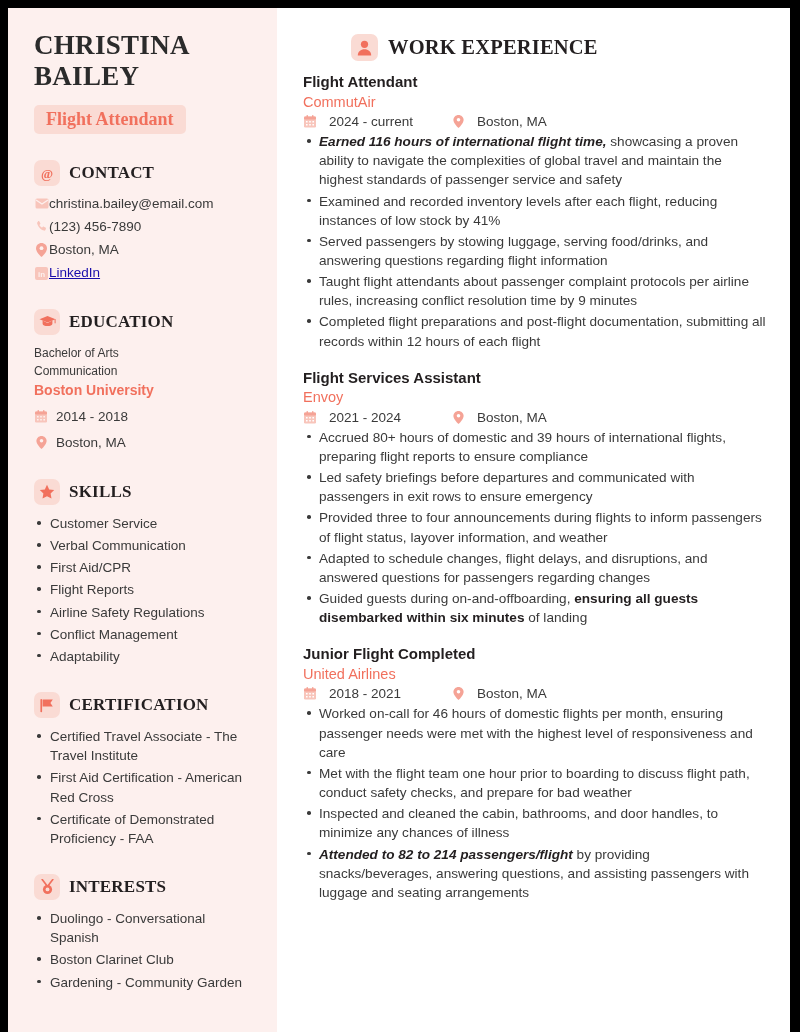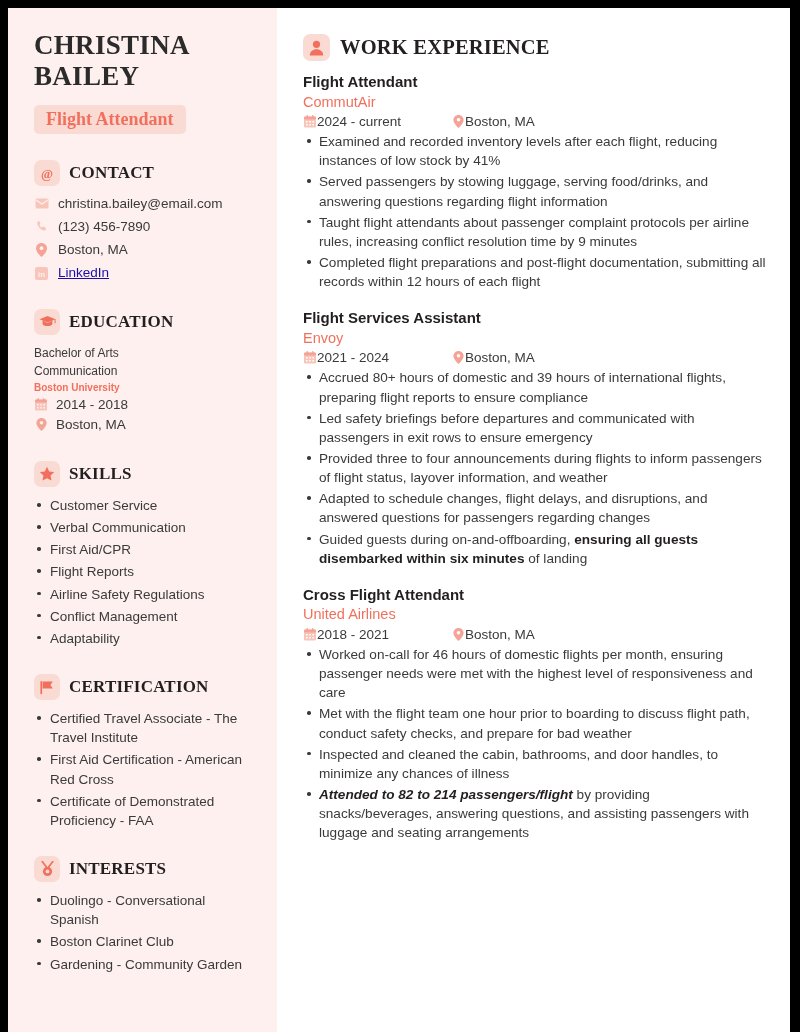--- a/index.html
+++ b/index.html
@@ -67,38 +67,37 @@
     font-weight: bold;
     font-size: 17px;
     letter-spacing: 0.2px;
     color: #231f20;
     text-transform: uppercase;
   }
 
   .cline {
     display: flex;
     align-items: center;
-    gap: 9px;
     margin-bottom: 5px;
     font-size: 13.5px;
     color: #3a3a3a;
     line-height: 1.35;
   }
   .cline .ic { width: 15px; flex-shrink: 0; display:flex; align-items:center; justify-content:center; }
   .cline a {
     color: #1a0dab;
     text-decoration: underline;
   }
 
   .edu-line { font-size: 12px; color: #3a3a3a; line-height: 1.5; }
-  .edu-school { font-size: 10px; color: #f1705d; font-weight: bold; line-height: 1.5; }
+  .edu-school { font-size: 14px; color: #f1705d; font-weight: bold; line-height: 1.5; }
   .edu-meta {
     display: flex; align-items: center; gap: 8px;
     font-size: 13.5px; color: #3a3a3a; line-height: 1.5;
-    margin-top: 0;
+    margin-top: 6px;
   }
   .edu-meta .ic { width: 14px; display:flex; align-items:center; justify-content:center; flex-shrink:0;}
 
   ul.bul { list-style: none; }
   ul.bul li {
     position: relative;
     padding-left: 16px;
     font-size: 13.5px;
     color: #3a3a3a;
     line-height: 1.42;
@@ -114,21 +113,21 @@
   }
 
   
   .main {
     flex: 1;
     background: #ffffff;
     padding: 26px 24px 0 26px;
   }
   .main .sec-title { font-size: 20.5px; }
   .main .badge { width: 27px; height: 27px; }
-  .main .sec-head { margin-bottom: 11px; gap: 10px; }
+  .main .sec-head { margin-bottom: 11px; gap: 10px; margin-left: 48px; }
 
   .job { margin-bottom: 17px; }
   .job-title {
     font-size: 15px;
     font-weight: bold;
     color: #231f20;
     line-height: 1.3;
   }
   .job-co {
     font-size: 14.5px;
@@ -136,21 +135,21 @@
     line-height: 1.35;
     margin-top: 1px;
   }
   .job-meta {
     display: flex;
     align-items: center;
     font-size: 13.5px;
     color: #3a3a3a;
     margin: 2px 0 3px 0;
   }
-  .job-meta .mi { display: flex; align-items: center; gap: 0; }
+  .job-meta .mi { display: flex; align-items: center; gap: 12px; }
   .job-meta .mi:first-child { width: 148px; }
   .job-meta .ic { width: 14px; display:flex; align-items:center; justify-content:center; flex-shrink:0; }
 
   ul.jb { list-style: none; }
   ul.jb li {
     position: relative;
     padding-left: 16px;
     font-size: 13.6px;
     color: #3a3a3a;
     line-height: 1.41;
@@ -370,20 +369,21 @@
           <span class="ic">
             <svg width="11" height="13" viewBox="0 0 11 14">
                 <path d="M5.5 0C2.5 0 0 2.4 0 5.4 0 9.2 5.5 14 5.5 14S11 9.2 11 5.4C11 2.4 8.5 0 5.5 0z" fill="#f5a396"></path>
                 <circle cx="5.5" cy="5.2" r="1.9" fill="#ffffff"></circle>
               </svg>
           </span>
           <span>Boston, MA</span>
         </span>
       </div>
       <ul class="jb">
+        <li><i class="bi">Earned 116 hours of international flight time,</i> showcasing a proven ability to navigate the complexities of global travel and maintain the highest standards of passenger service and safety</li>
         <li>Examined and recorded inventory levels after each flight, reducing instances of low stock by 41%</li>
         <li>Served passengers by stowing luggage, serving food/drinks, and answering questions regarding flight information</li>
         <li>Taught flight attendants about passenger complaint protocols per airline rules, increasing conflict resolution time by 9 minutes</li>
         <li>Completed flight preparations and post-flight documentation, submitting all records within 12 hours of each flight</li>
       </ul>
     </div>
 
     <div class="job">
       <div class="job-title">Flight Services Assistant</div>
       <div class="job-co">Envoy</div>
@@ -420,21 +420,21 @@
       <ul class="jb">
         <li>Accrued 80+ hours of domestic and 39 hours of international flights, preparing flight reports to ensure compliance</li>
         <li>Led safety briefings before departures and communicated with passengers in exit rows to ensure emergency</li>
         <li>Provided three to four announcements during flights to inform passengers of flight status, layover information, and weather</li>
         <li>Adapted to schedule changes, flight delays, and disruptions, and answered questions for passengers regarding changes</li>
         <li>Guided guests during on-and-offboarding, <b>ensuring all guests disembarked within six minutes</b> of landing</li>
       </ul>
     </div>
 
     <div class="job">
-      <div class="job-title">Cross Flight Attendant</div>
+      <div class="job-title">Junior Flight Completed</div>
       <div class="job-co">United Airlines</div>
       <div class="job-meta">
         <span class="mi">
           <span class="ic">
             <svg width="12" height="13" viewBox="0 0 12 13">
                 <rect x="0" y="1.6" width="12" height="11" rx="1.3" fill="#f8c5bb"></rect>
                 <rect x="0" y="1.6" width="12" height="2.9" rx="1.3" fill="#f5a396"></rect>
                 <rect x="2.5" y="0" width="1.5" height="3" rx="0.7" fill="#f5a396"></rect>
                 <rect x="8" y="0" width="1.5" height="3" rx="0.7" fill="#f5a396"></rect>
                 <g fill="#ffffff">

